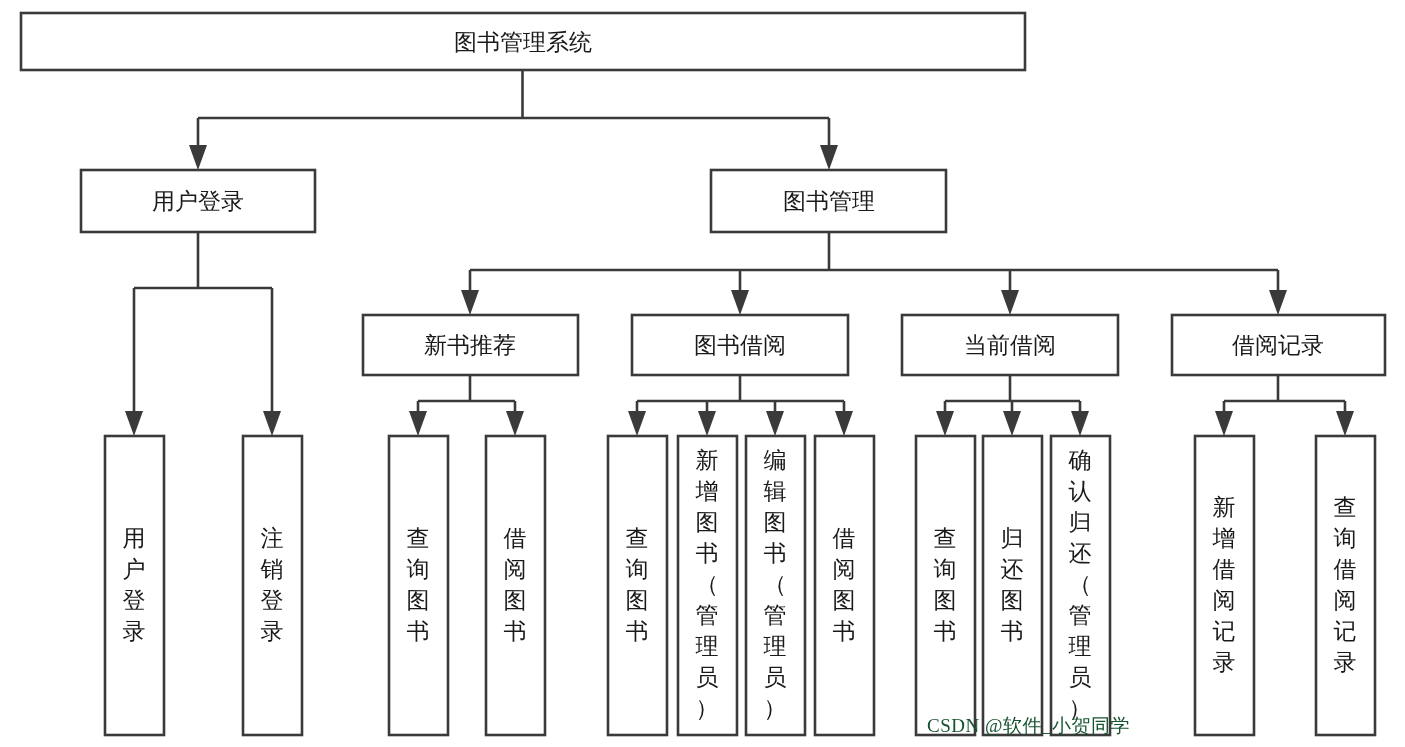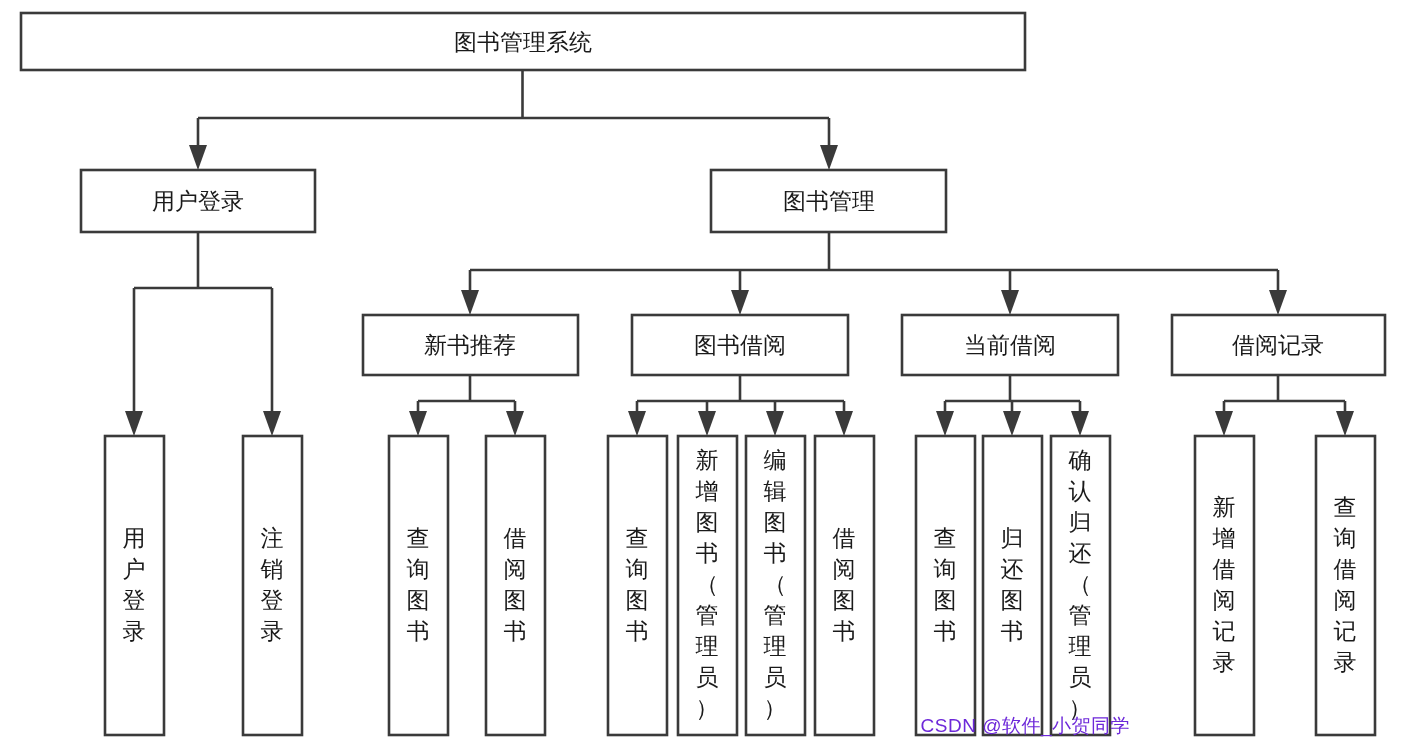--- a/index.html
+++ b/index.html
@@ -52,23 +52,23 @@
   .node-label-vertical {
     font-family: "DejaVu Sans", "Liberation Sans", sans-serif;
     fill: #1a1a1a;
     font-size: 23px;
     text-anchor: middle;
   }
   .watermark {
     position: absolute;
     right: 16px;
     bottom: 8px;
-    font-family: Liberation Sans, sans-serif;
+    font-family: Liberation Serif, serif;
     font-size: 19px;
-    color: #6d28d9;
+    color: #14532d;
     letter-spacing: 0.5px;
     pointer-events: none;
     white-space: nowrap;
   }
 </style>
 </head>
 <body>
 
 <div id="diagram-root">
 

